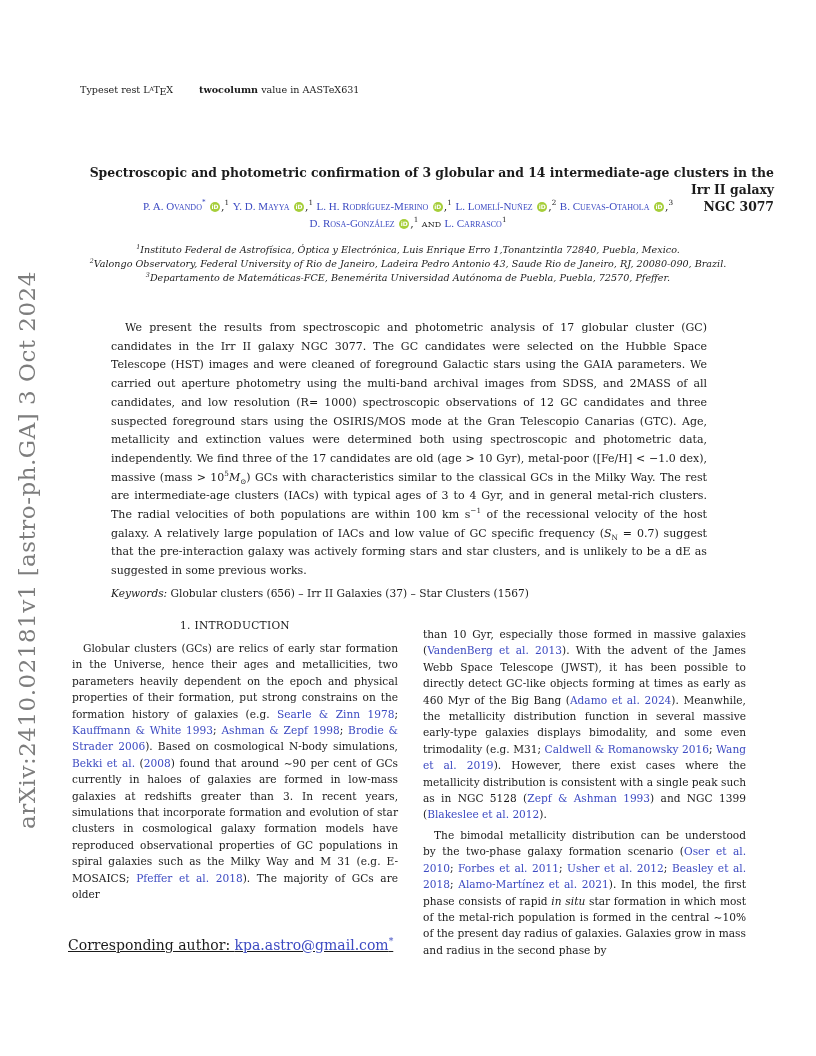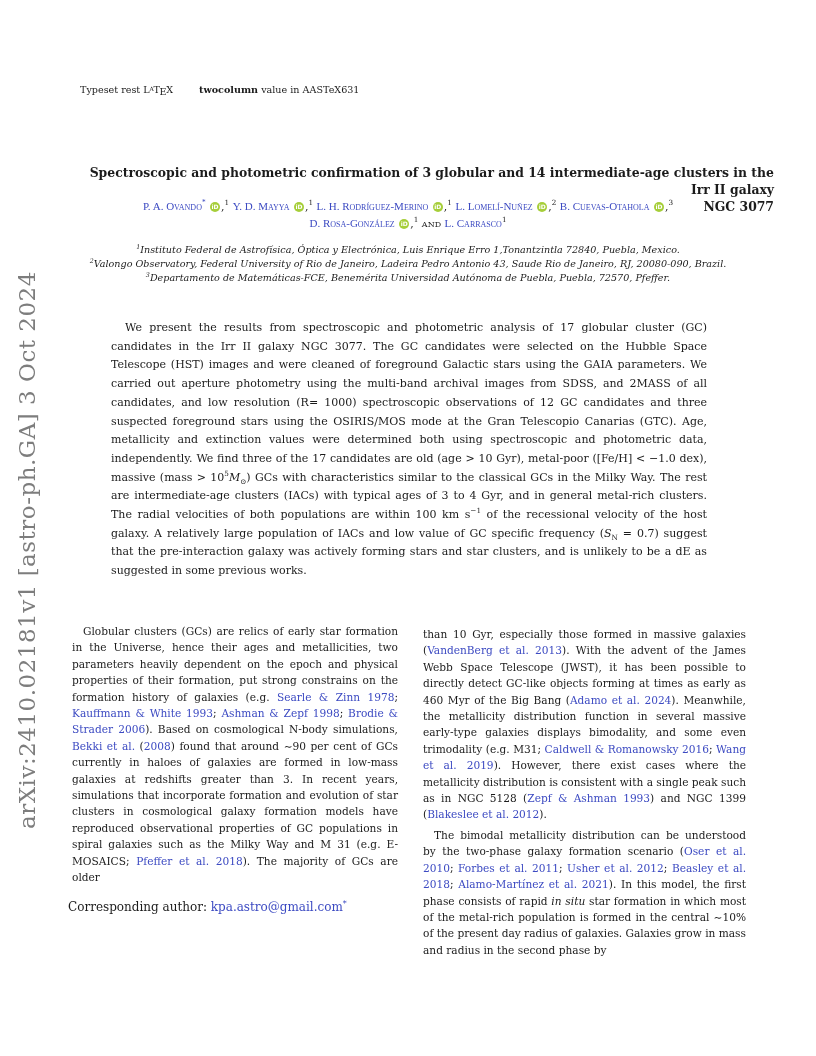--- a/index.html
+++ b/index.html
@@ -47,22 +47,22 @@
   .col-right{position:absolute;top:622px;left:419px;width:331px;}
   .section-heading{
     text-align:center;font-size:10.6px;margin:0 0 9px 0;font-weight:normal;
     letter-spacing:0.3px;
   }
   .body-par{
     font-size:10.6px;line-height:16.4px;text-align:justify;margin:4px;
   }
   .indent{text-indent:11px;}
   .footnote{
-    position:absolute;top:901px;left:68px;width:334px;
-    font-size:12px;line-height:13px;
+    position:absolute;top:939px;left:68px;width:334px;
+    font-size:14px;line-height:13px;text-decoration:underline;
   }
   
   .link{color:#3c4ac2;}
   .name{color:#3c4ac2;font-family:Liberation Serif, serif;}
   .italic{font-style:italic;}
   .bold{font-weight:bold;padding-left:23px;}
   .sup{font-size:66%;vertical-align:super;line-height:0;}
   .sub{font-size:66%;vertical-align:sub;line-height:0;}
   .orcid{
     display:inline-block;width:10px;height:10px;border-radius:50%;
@@ -97,22 +97,24 @@
 
   <div class="affils">
     <div><span class="sup">1</span><span>Instituto Federal de Astrofísica, Óptica y Electrónica, Luis Enrique Erro 1,Tonantzintla 72840, Puebla, Mexico.</span></div>
     <div><span class="sup">2</span><span>Valongo Observatory, Federal University of Rio de Janeiro, Ladeira Pedro Antonio 43, Saude Rio de Janeiro, RJ, 20080-090, Brazil.</span></div>
     <div><span class="sup">3</span><span>Departamento de Matemáticas-FCE, Benemérita Universidad Autónoma de Puebla, Puebla, 72570, Pfeffer.</span></div>
   </div>
 
 
   <div class="abstract-body"><span>We present the results from spectroscopic and photometric analysis of 17 globular cluster (GC) candidates in the Irr II galaxy NGC 3077. The GC candidates were selected on the Hubble Space Telescope (HST) images and were cleaned of foreground Galactic stars using the GAIA parameters. We carried out aperture photometry using the multi-band archival images from SDSS, and 2MASS of all candidates, and low resolution (R= 1000) spectroscopic observations of 12 GC candidates and three suspected foreground stars using the OSIRIS/MOS mode at the Gran Telescopio Canarias (GTC). Age, metallicity and extinction values were determined both using spectroscopic and photometric data, independently. We  find three of the 17 candidates  are old (age &gt; 10 Gyr), metal-poor ([Fe/H] &lt; −1.0 dex), massive (mass &gt; 10</span><span class="sup">5</span><span class="italic">M</span><span class="sub">⊙</span><span>) GCs with characteristics similar to the classical GCs in the Milky Way. The rest are intermediate-age clusters (IACs) with typical ages of 3 to 4 Gyr, and in general metal-rich clusters. The radial velocities of both populations are within 100 km s</span><span class="sup">−1</span><span> of the recessional velocity of the  host galaxy. A relatively large population of IACs and low value of GC specific frequency (</span><span class="italic">S</span><span class="sub">N</span><span> = 0.7) suggest that the pre-interaction galaxy was actively forming stars and star clusters, and is unlikely to be a dE as suggested in some previous works.</span></div>
 
+  <div class="keywords"><span class="italic">Keywords:</span><span> Globular clusters (656) – Irr II Galaxies (37) – Star Clusters (1567)</span></div>
 
   <div class="col-left">
+    <h2 class="section-heading">1. INTRODUCTION</h2>
     <p class="body-par indent"><span>Globular clusters (GCs) are relics of early star formation in the Universe, hence their ages and metallicities, two parameters heavily dependent on the epoch and physical properties of their formation, put strong constrains on the formation history of galaxies (e.g. </span><span class="link">Searle &amp; Zinn 1978</span><span>; </span><span class="link">Kauffmann &amp; White 1993</span><span>; </span><span class="link">Ashman &amp; Zepf 1998</span><span>; </span><span class="link">Brodie &amp; Strader 2006</span><span>). Based on cosmological N-body simulations, </span><span class="link">Bekki et al.</span><span> (</span><span class="link">2008</span><span>) found that around ∼90 per cent of GCs currently in haloes of galaxies are formed in low-mass galaxies at redshifts greater than 3. In recent years, simulations that incorporate formation and evolution of star clusters  in cosmological galaxy formation models have reproduced observational properties of GC populations in spiral galaxies such as the Milky Way and M 31 (e.g. E-MOSAICS; </span><span class="link">Pfeffer et al. 2018</span><span>). The majority of GCs are older</span></p>
   </div>
 
   <div class="footnote">
     <span><span>Corresponding author: </span><span class="link">kpa.astro@gmail.com</span><span class="sup link">*</span></span>
   </div>
 
   <div class="col-right">
     <p class="body-par"><span>than 10 Gyr, especially those formed in massive galaxies (</span><span class="link">VandenBerg et al. 2013</span><span>). With the advent of the James Webb Space Telescope (JWST), it has been possible to directly detect GC-like objects forming at times as early as 460 Myr of the Big Bang (</span><span class="link">Adamo et al. 2024</span><span>). Meanwhile, the metallicity distribution function in several massive early-type galaxies displays bimodality, and some even trimodality (e.g. M31; </span><span class="link">Caldwell &amp; Romanowsky 2016</span><span>; </span><span class="link">Wang et al. 2019</span><span>). However, there exist cases where the metallicity distribution is consistent with a single peak such as in NGC 5128 (</span><span class="link">Zepf &amp; Ashman 1993</span><span>) and NGC 1399 (</span><span class="link">Blakeslee et al. 2012</span><span>).</span></p>
     <p class="body-par indent"><span>The bimodal metallicity distribution can be understood by the two-phase galaxy formation scenario (</span><span class="link">Oser et al. 2010</span><span>; </span><span class="link">Forbes et al. 2011</span><span>; </span><span class="link">Usher et al. 2012</span><span>; </span><span class="link">Beasley et al. 2018</span><span>; </span><span class="link">Alamo-Martínez et al. 2021</span><span>). In this model, the first phase consists of rapid </span><span class="italic">in situ</span><span> star formation in which most of the metal-rich population is formed in the central ∼10% of the present day radius of galaxies. Galaxies grow in mass and radius in the second phase by</span></p>

